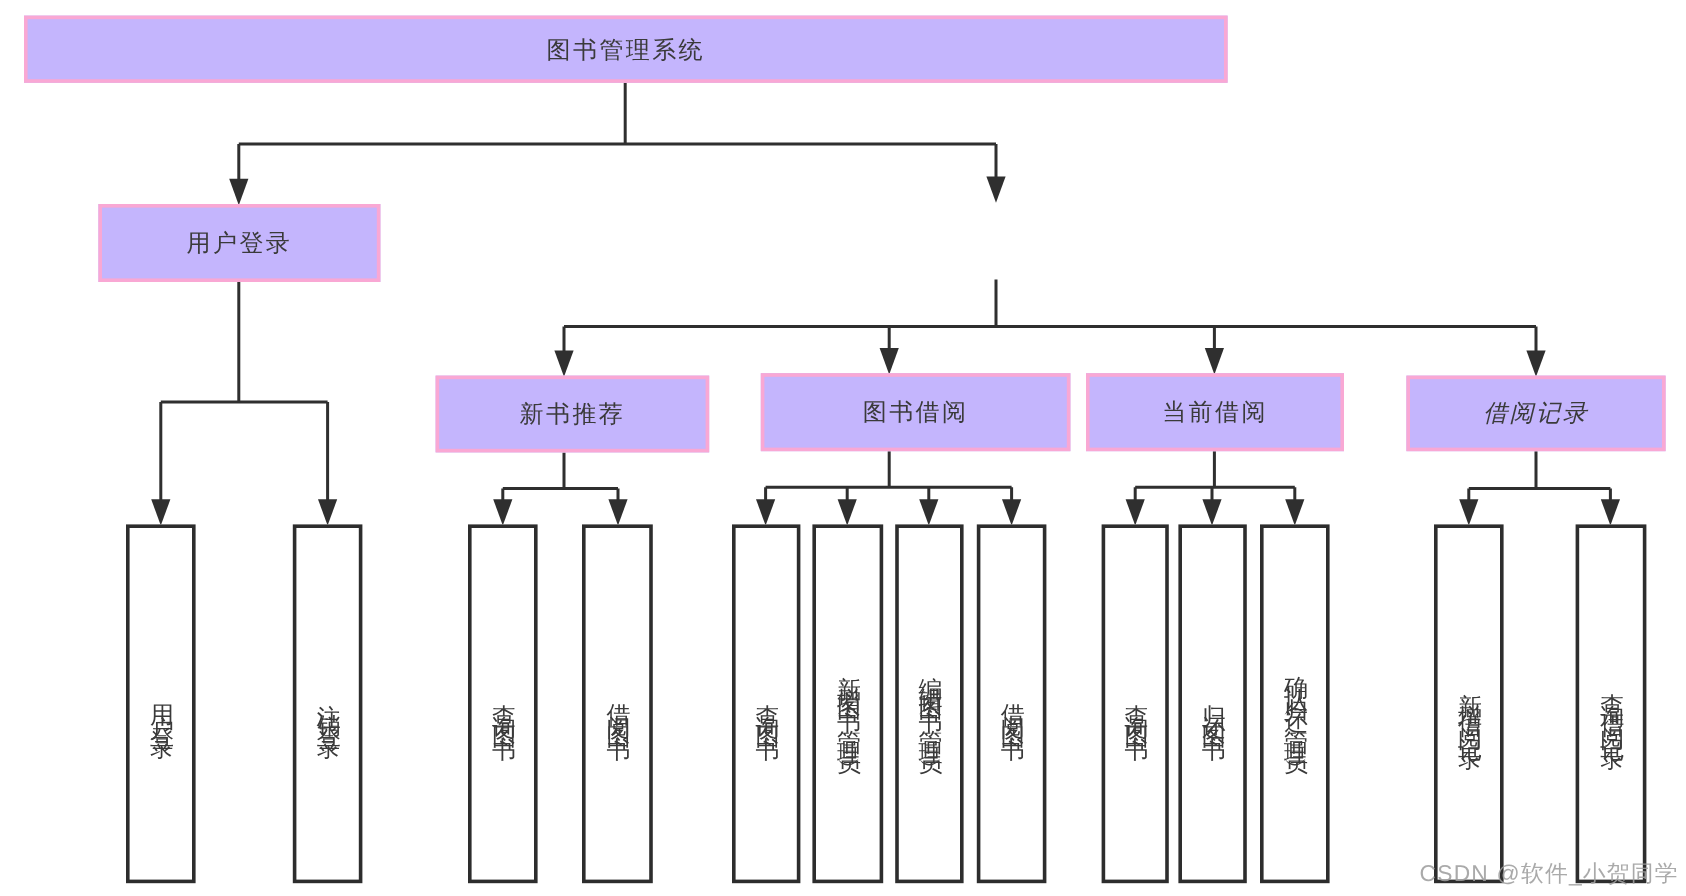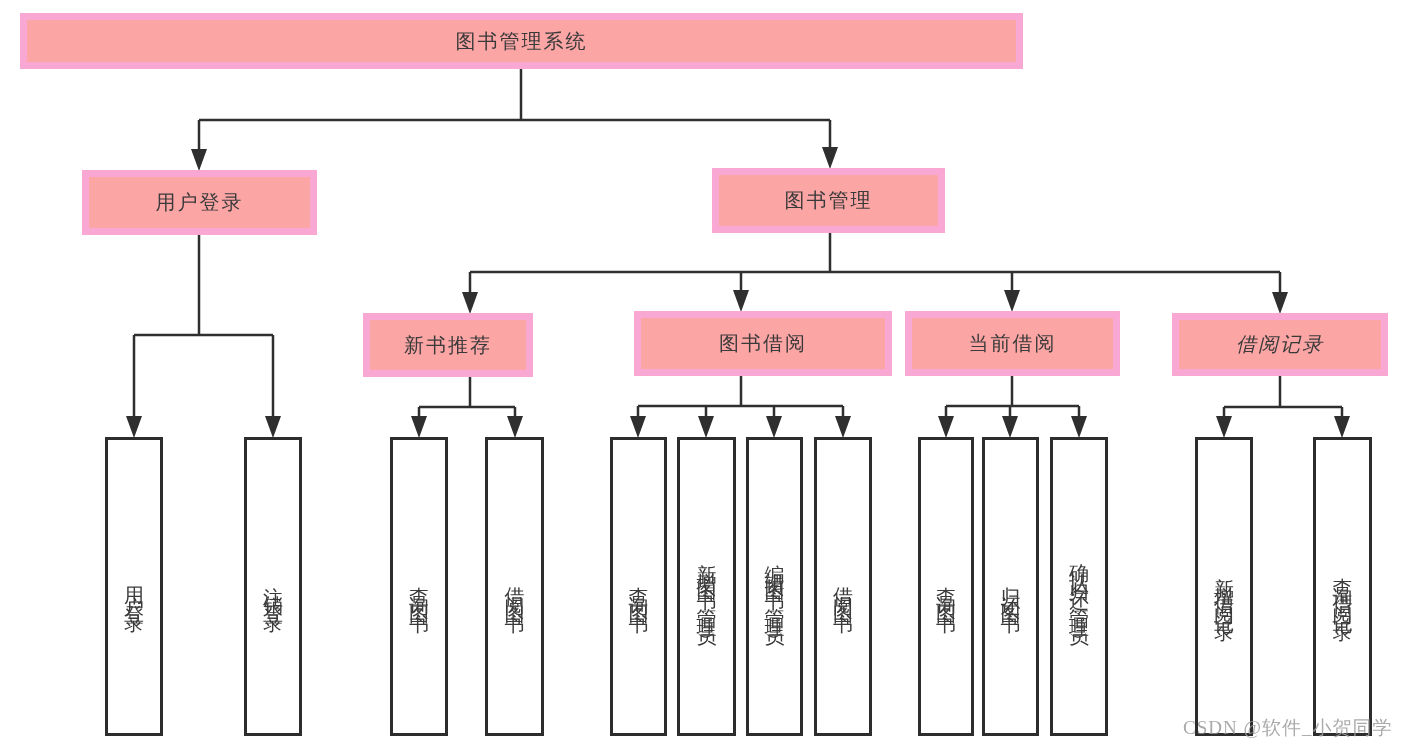--- a/index.html
+++ b/index.html
@@ -8,22 +8,22 @@
     width: 1405px;
     height: 747px;
     background: #ffffff;
     font-family: "Liberation Sans", "DejaVu Sans", sans-serif;
     overflow: hidden;
   }
   .wires { position: absolute; left: 0; top: 0; }
   .hbox {
     position: absolute;
     box-sizing: border-box;
-    background: #fca5a5;
-    border: 7px solid #f9a8d4;
+    background: #c4b5fd;
+    border: 3px solid #f9a8d4;
     display: flex;
     align-items: center;
     justify-content: center;
     text-align: right;
   }
   .hbox .lbl {
     font-size: 20px;
     color: #3a3a3a;
     letter-spacing: 2px;
     white-space: nowrap;
@@ -49,21 +49,20 @@
   }
   .watermark {
     position: absolute;
     left: 1183px;
     top: 715px;
     font-size: 19px;
     letter-spacing: 1px;
     color: rgba(158, 158, 158, 0.88);
     white-space: nowrap;
     z-index: 5;
-    font-family: Liberation Serif, serif;
   }
 </style>
 </head>
 <body>
 
 <div class="stage">
 
   <svg class="wires" width="1405" height="747" viewBox="0 0 1405 747" xmlns="http://www.w3.org/2000/svg">
     <g stroke="#2f2f2f" stroke-width="2.5" fill="none">
       <path d="M521 69 V121 M199 120 H830 M199 120 V155 M830 120 V153"></path>
@@ -97,25 +96,22 @@
     </g>
   </svg>
 
   <div class="hbox" style="left:20px; top:13px; width:1003px; height:56px;">
     <span class="lbl">图书管理系统</span>
   </div>
 
   <div class="hbox" style="left:82px; top:170px; width:235px; height:65px;">
     <span class="lbl">用户登录</span>
   </div>
-  <div class="hbox" style="left:712px; top:168px; width:233px; height:65px;">
-    <span class="lbl">图书管理</span>
-  </div>
 
-  <div class="hbox" style="left:363px; top:313px; width:170px; height:64px;">
+  <div class="hbox" style="left:363px; top:313px; width:228px; height:64px;">
     <span class="lbl">新书推荐</span>
   </div>
   <div class="hbox" style="left:634px; top:311px; width:258px; height:65px;">
     <span class="lbl">图书借阅</span>
   </div>
   <div class="hbox" style="left:905px; top:311px; width:215px; height:65px;">
     <span class="lbl">当前借阅</span>
   </div>
   <div class="hbox" style="left:1172px; top:313px; width:216px; height:63px;font-style:italic;">
     <span class="lbl">借阅记录</span>

